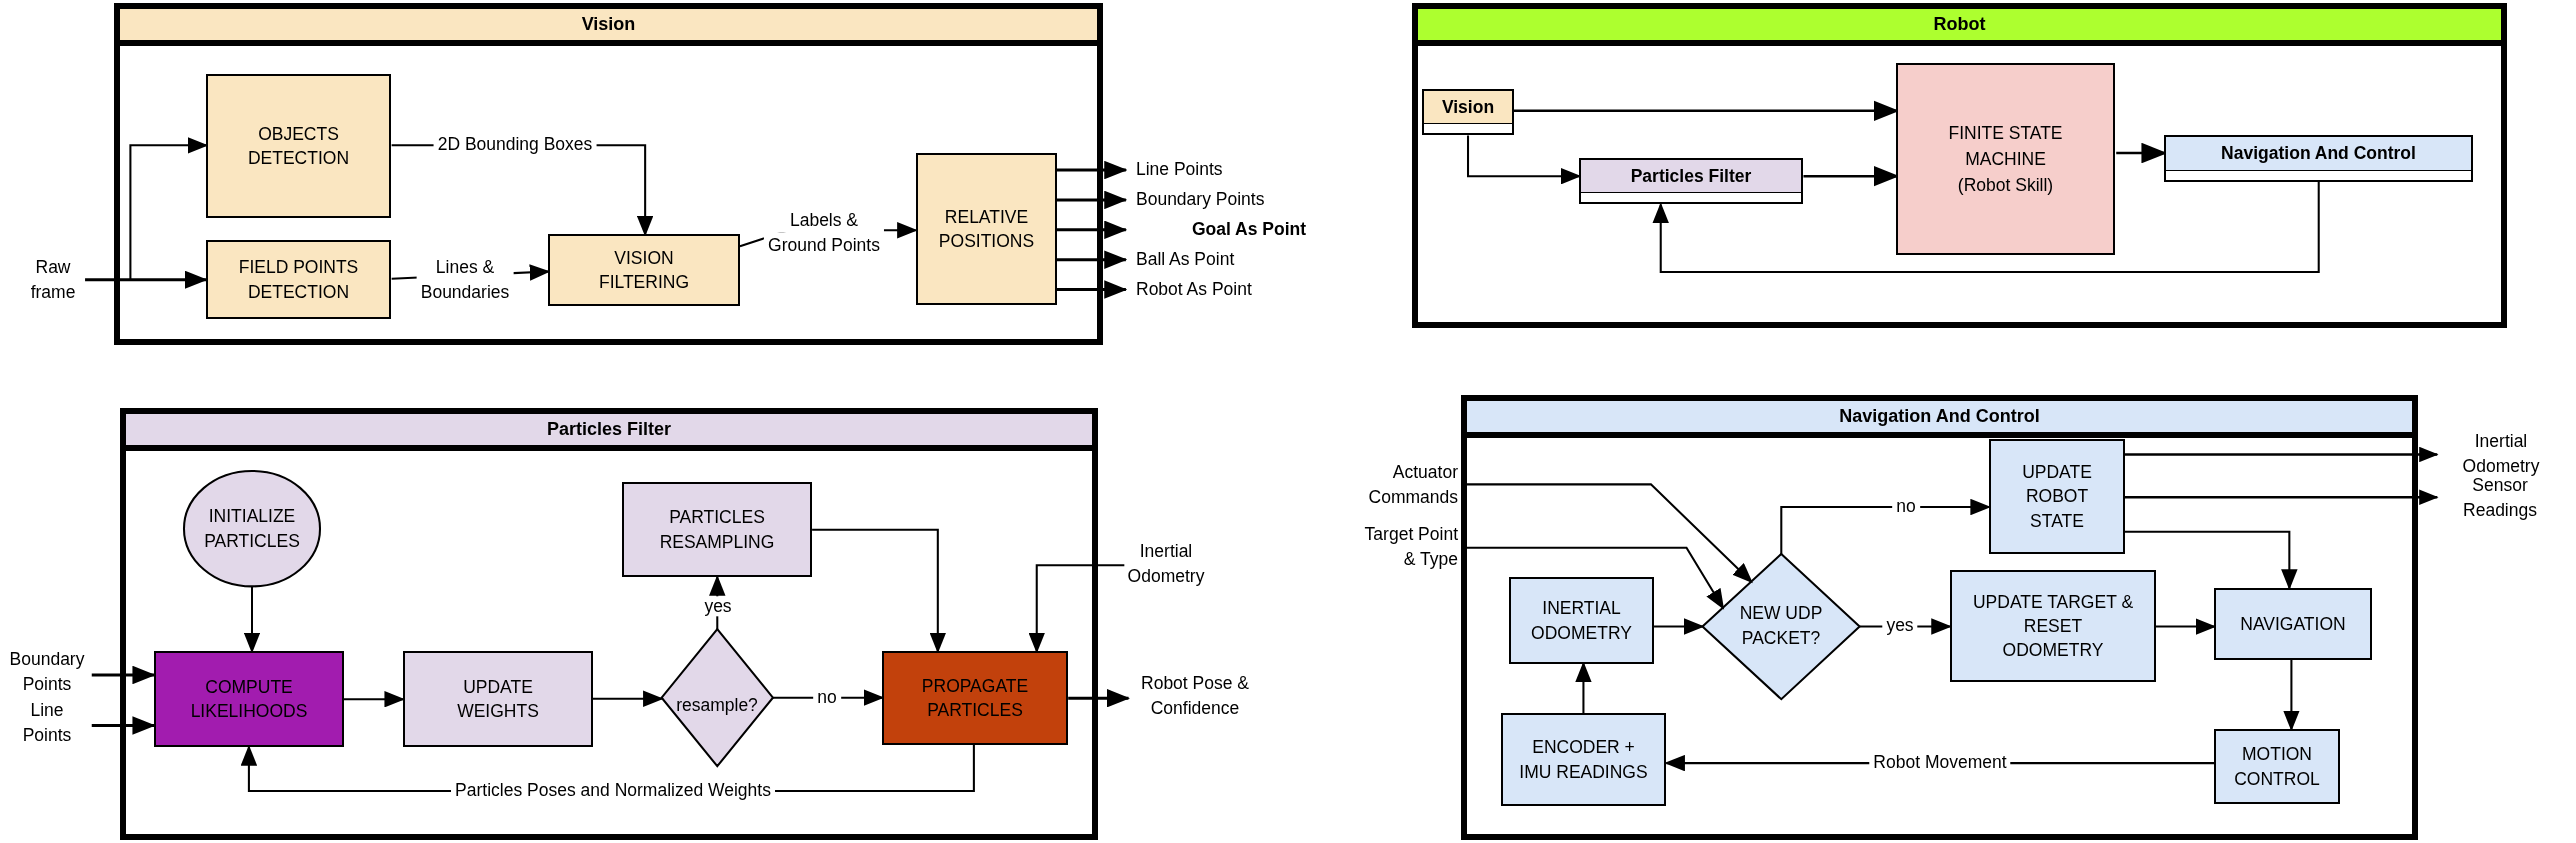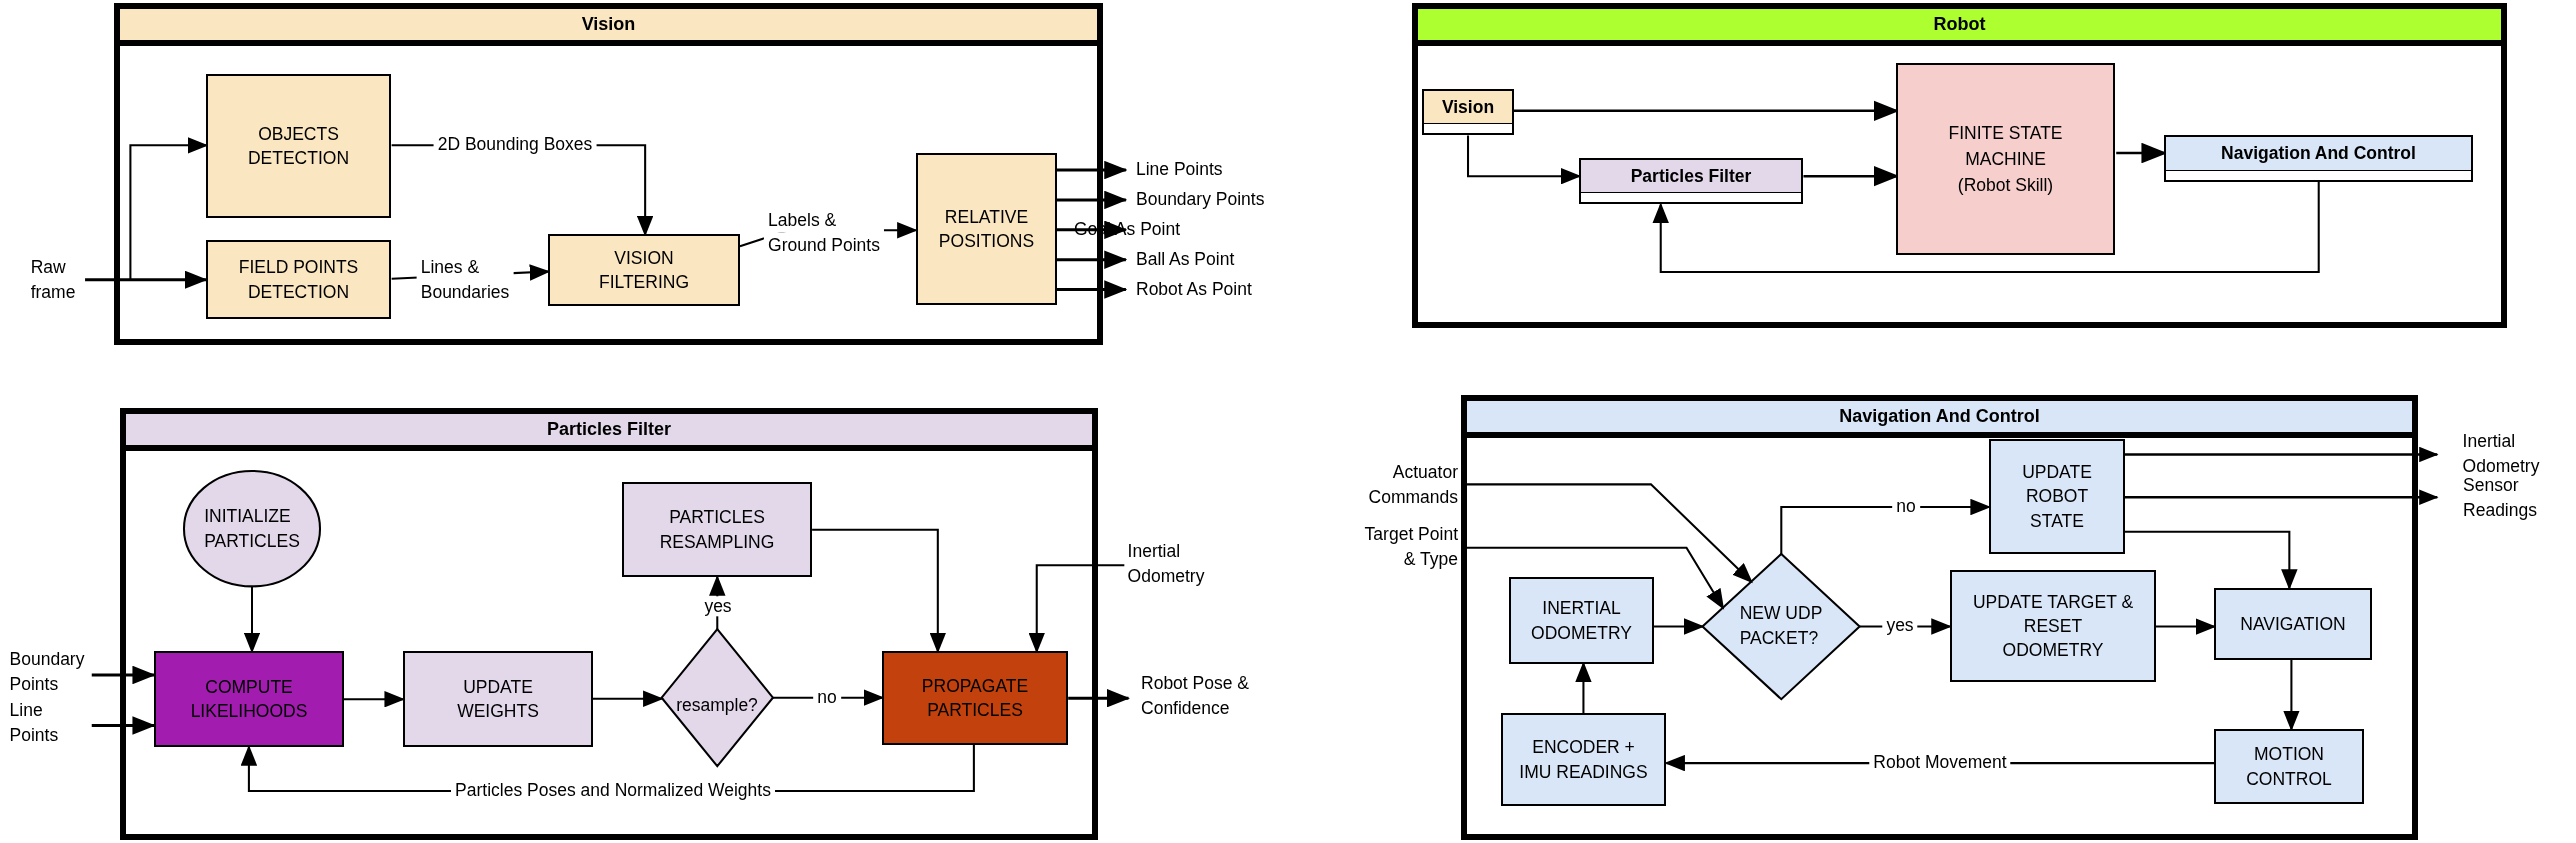--- a/index.html
+++ b/index.html
@@ -8,21 +8,21 @@
   svg.wires{position:absolute;left:0;top:0;}
   .panel{position:absolute;border:6.2px solid #000;box-sizing:border-box;background:transparent;}
   .phead{position:absolute;left:0;top:0;right:0;height:31px;border-bottom:6.2px solid #000;box-sizing:content-box;
          display:flex;align-items:center;justify-content:center;font-weight:bold;font-size:18px;}
   .node{position:absolute;border:2.1px solid #000;box-sizing:border-box;display:flex;flex-direction:column;
         align-items:center;justify-content:center;text-align:center;line-height:1.38;}
   .node.lh15{line-height:1.5;}
   .sub{position:absolute;border:2.1px solid #000;box-sizing:border-box;display:flex;flex-direction:column;}
   .sub .main{flex:1;display:flex;align-items:center;justify-content:center;font-weight:bold;}
   .sub .strip{height:8.8px;border-top:1.5px solid #000;background:#fff;}
-  .lbl{position:absolute;transform:translate(-50%,-50%);text-align:left;line-height:1.45;white-space:nowrap;}
+  .lbl{position:absolute;transform:translate(-50%,-50%);text-align:center;line-height:1.45;white-space:nowrap;}
   .lbl.bg div, .lbl.bg span{background:#fff;padding:0 4.1px;}
   .lbl-left{position:absolute;transform:translateY(-50%);white-space:nowrap;line-height:1.45;}
   .lbl-right{position:absolute;transform:translateY(-50%);text-align:right;white-space:nowrap;line-height:1.45;}
 </style>
 </head>
 <body>
 
 <div id="stage">
 
   <svg class="wires" width="2614" height="844" viewBox="0 0 5073 1638">
@@ -116,21 +116,21 @@
     <div>Lines &amp;</div>
     <div>Boundaries</div>
   </div>
   <div class="lbl bg" style="left:824px;top:233px;">
     <div>Labels &amp;</div>
     <div>Ground Points</div>
   </div>
 
   <div class="lbl-left" style="left:1136px;top:170px;">Line Points</div>
   <div class="lbl-left" style="left:1136px;top:200px;">Boundary Points</div>
-  <div class="lbl-left" style="left:1074px;top:230px;">Goal As Point</div>
+  <div class="lbl-left" style="left:1192px;top:230px;font-weight:bold;">Goal As Point</div>
   <div class="lbl-left" style="left:1136px;top:260px;">Ball As Point</div>
   <div class="lbl-left" style="left:1136px;top:290px;">Robot As Point</div>
 
   <div class="panel" style="left:1412px;top:2.6px;width:1095px;height:325px;">
     <div class="phead" style="background:#ADFF2F;">
       <span>Robot</span>
     </div>
   </div>
 
   <div class="sub" style="left:1422px;top:89px;width:92px;height:46px;background:#FAE6C1;">
@@ -223,21 +223,21 @@
     <div>PACKET?</div>
   </div>
   <div class="node" style="left:1950px;top:570px;width:206px;height:112px;background:#D8E6F8;">
     <div>UPDATE TARGET &amp;</div>
     <div>RESET</div>
     <div>ODOMETRY</div>
   </div>
   <div class="node" style="left:2214px;top:588px;width:158px;height:72px;background:#D8E6F8;">
     <div>NAVIGATION</div>
   </div>
-  <div class="node" style="left:2214px;top:729px;width:150px;height:75px;background:#D8E6F8;">
+  <div class="node" style="left:2214px;top:729px;width:126px;height:75px;background:#D8E6F8;">
     <div>MOTION</div>
     <div>CONTROL</div>
   </div>
   <div class="node" style="left:1501px;top:713px;width:165px;height:93px;background:#D8E6F8;text-align:center;">
     <div>ENCODER +</div>
     <div>IMU READINGS</div>
   </div>
 
   <div class="lbl-right" style="right:1156px;top:485px;">
     <div>Actuator</div>

